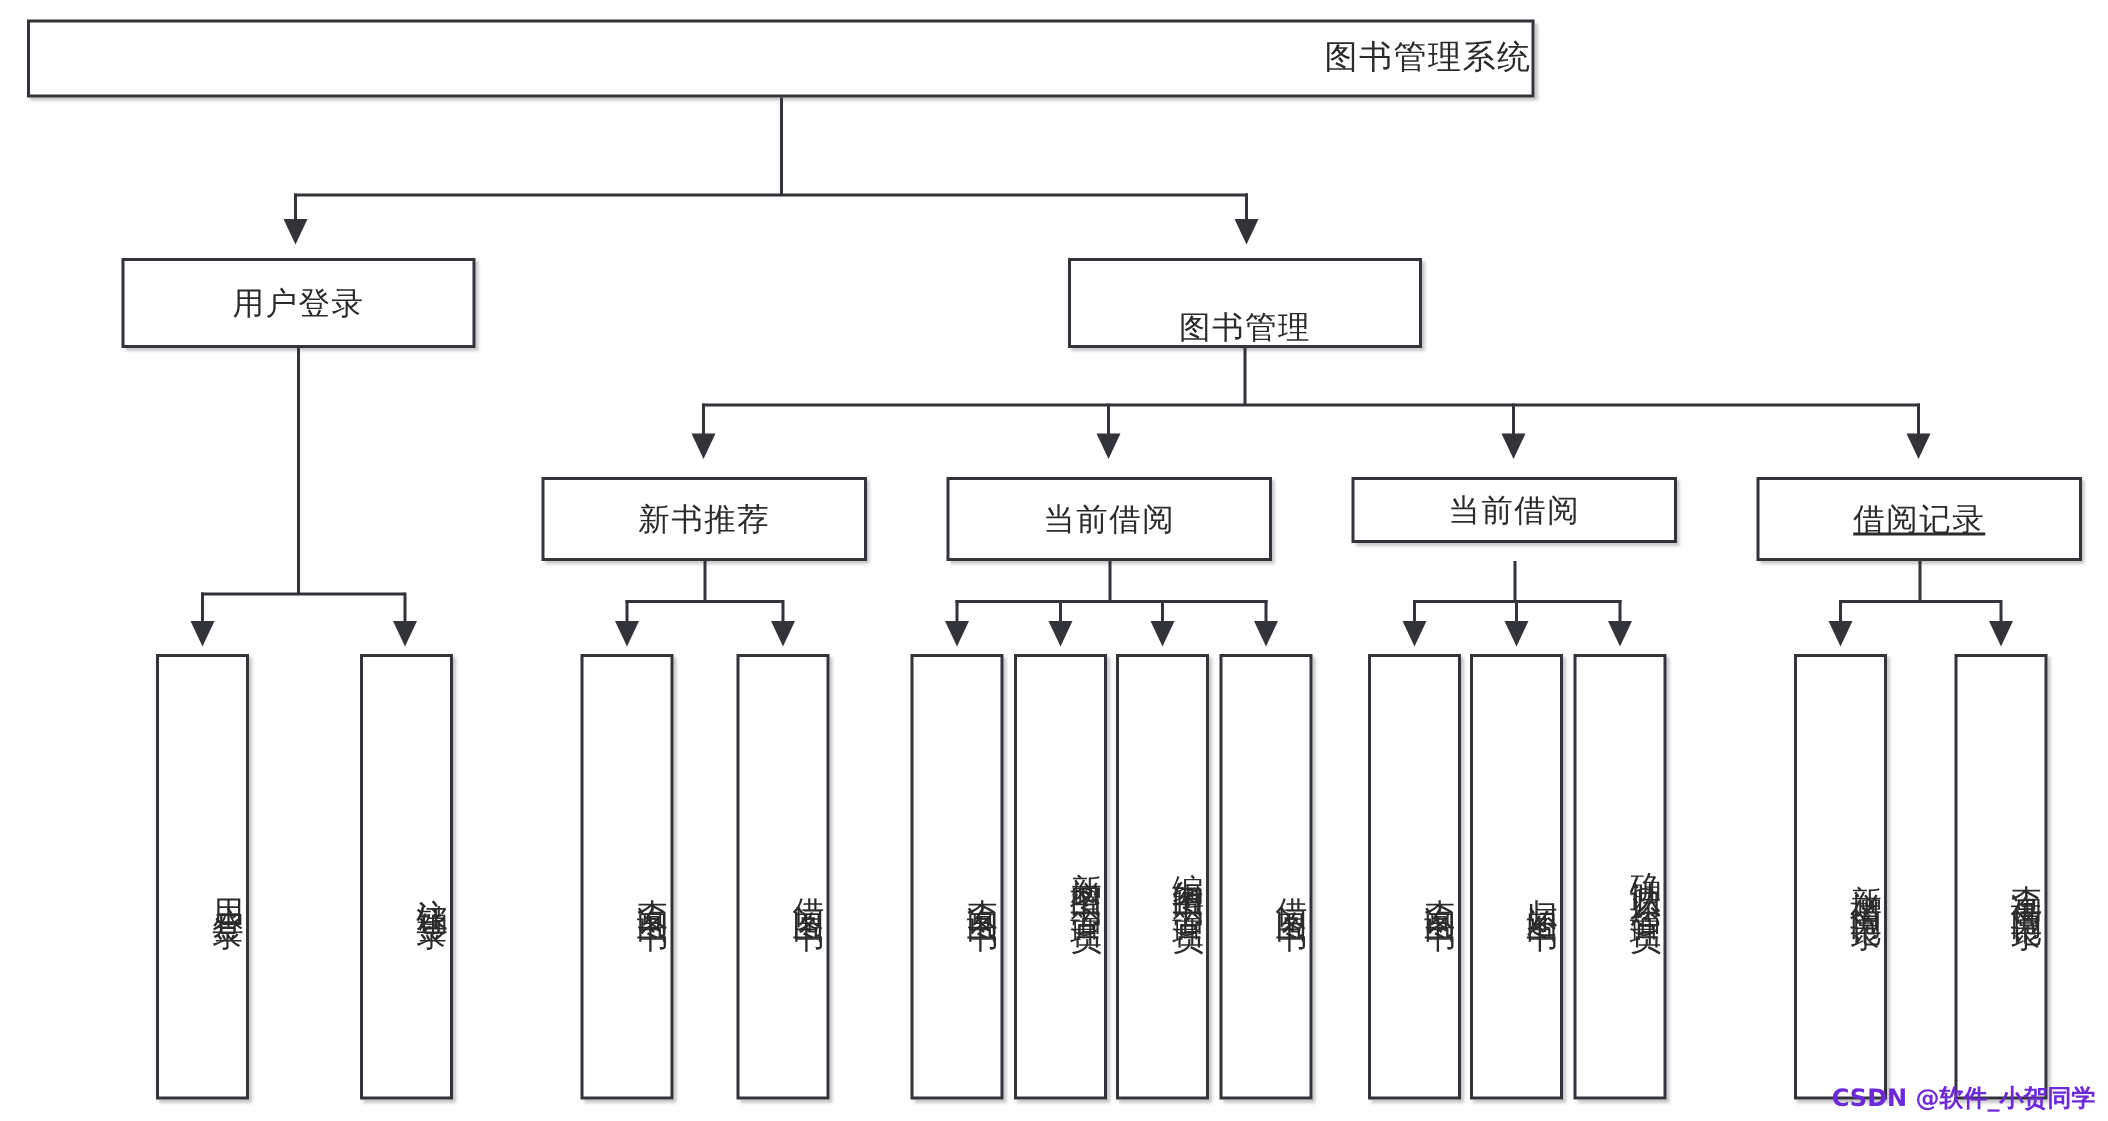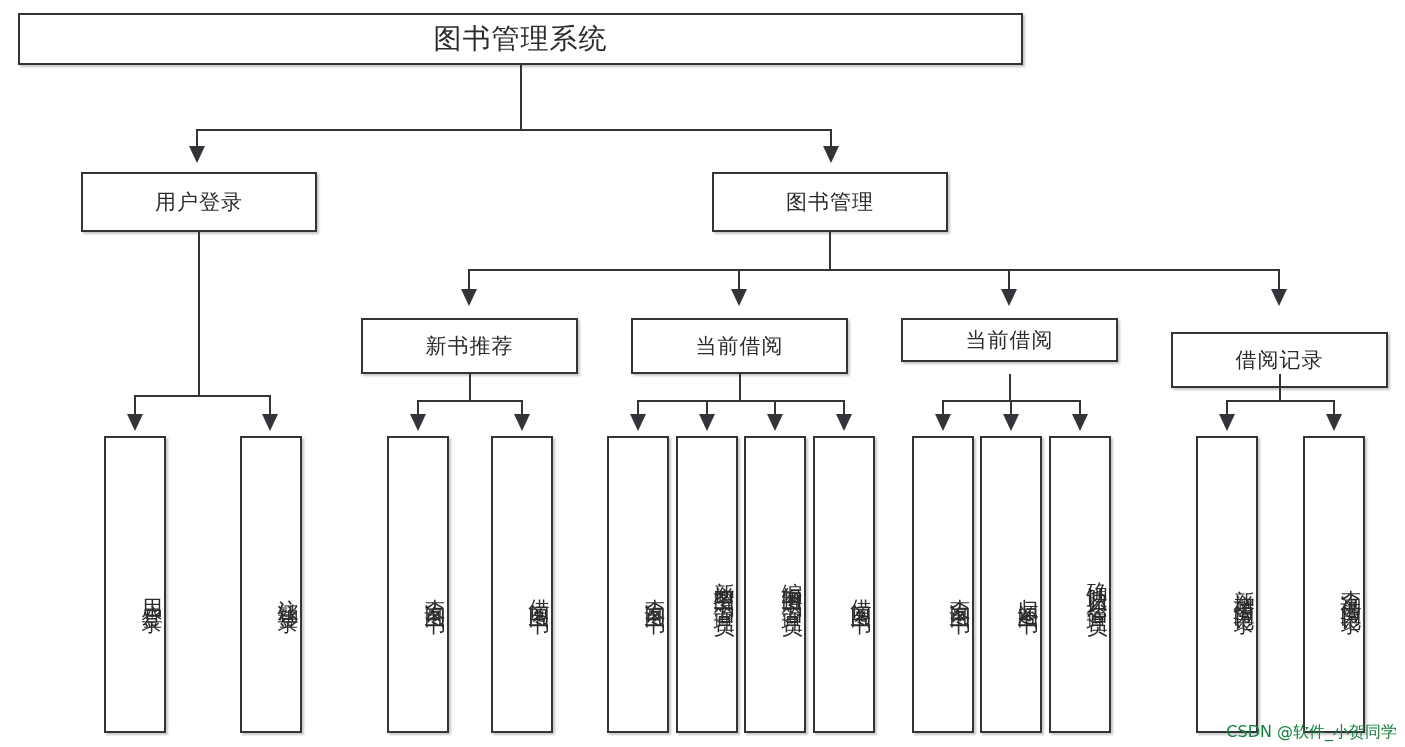--- a/index.html
+++ b/index.html
@@ -26,21 +26,22 @@
     box-shadow: 2px 2px 2px rgba(0,0,0,0.22);
     display: flex;
     align-items: center;
     justify-content: center;
     color: #2b2b2b;
     font-size: 21px;
     letter-spacing: 1px;
     line-height: 1.15;
   }
   .node.root {
-    font-size: 28px;
+    font-size: 22px;
+    justify-content: flex-end;
   }
   .node.leaf {
     writing-mode: vertical-rl;
     text-orientation: upright;
     align-items: flex-start;
     justify-content: center;
     padding-top: 14px;
     font-size: 21px;
     letter-spacing: 5px;
   }
@@ -61,23 +62,24 @@
     border-left: 8px solid transparent;
     border-right: 8px solid transparent;
     border-top: 17px solid #33333a;
   }
   
   #watermark {
     position: absolute;
     right: 8px;
     bottom: 4px;
     font-size: 16px;
-    color: #15803d;
+    color: #6d28d9;
     white-space: nowrap;
     font-family: "DejaVu Sans", "Liberation Sans", sans-serif;
+    font-weight: bold;
   }
 </style>
 </head>
 <body>
 
 <div id="canvas">
 
   <div class="node root" style="left:18px; top:13px; width:1005px; height:52px;">
     <span>图书管理系统</span>
   </div>
@@ -87,21 +89,21 @@
   <div class="hline" style="left:196px; top:129px; width:636px; height:2px;"></div>
 
   <div class="vline" style="left:196px; top:129px; width:2px; height:19px;"></div>
   <div class="arrow" style="left:189px; top:146px;"></div>
   <div class="vline" style="left:830px; top:129px; width:2px; height:19px;"></div>
   <div class="arrow" style="left:823px; top:146px;"></div>
 
   <div class="node" style="left:81px; top:172px; width:236px; height:60px;">
     <span>用户登录</span>
   </div>
-  <div class="node" style="left:712px; top:172px; width:236px; height:60px;">
+  <div class="node" style="left:712px; top:172px; width:236px; height:60px;align-items:flex-end;">
     <span>图书管理</span>
   </div>
 
   <div class="vline" style="left:198px; top:232px; width:2px; height:164px;"></div>
   <div class="hline" style="left:134px; top:395px; width:136px; height:2px;"></div>
   <div class="vline" style="left:134px; top:395px; width:2px; height:21px;"></div>
   <div class="arrow" style="left:127px; top:414px;"></div>
   <div class="vline" style="left:269px; top:395px; width:2px; height:21px;"></div>
   <div class="arrow" style="left:262px; top:414px;"></div>
 
@@ -118,21 +120,21 @@
 
   <div class="node" style="left:361px; top:318px; width:217px; height:56px;justify-content:center;">
     <span>新书推荐</span>
   </div>
   <div class="node" style="left:631px; top:318px; width:217px; height:56px;">
     <span>当前借阅</span>
   </div>
   <div class="node" style="left:901px; top:318px; width:217px; height:44px;">
     <span>当前借阅</span>
   </div>
-  <div class="node" style="left:1171px; top:332px; width:217px; height:56px;">
+  <div class="node" style="left:1171px; top:318px; width:217px; height:56px;text-decoration:underline;">
     <span>借阅记录</span>
   </div>
 
   <div class="vline" style="left:469px; top:374px; width:2px; height:27px;"></div>
   <div class="hline" style="left:417px; top:400px; width:105px; height:2px;"></div>
   <div class="vline" style="left:417px; top:400px; width:2px; height:16px;"></div>
   <div class="arrow" style="left:410px; top:414px;"></div>
   <div class="vline" style="left:521px; top:400px; width:2px; height:16px;"></div>
   <div class="arrow" style="left:514px; top:414px;"></div>
 

